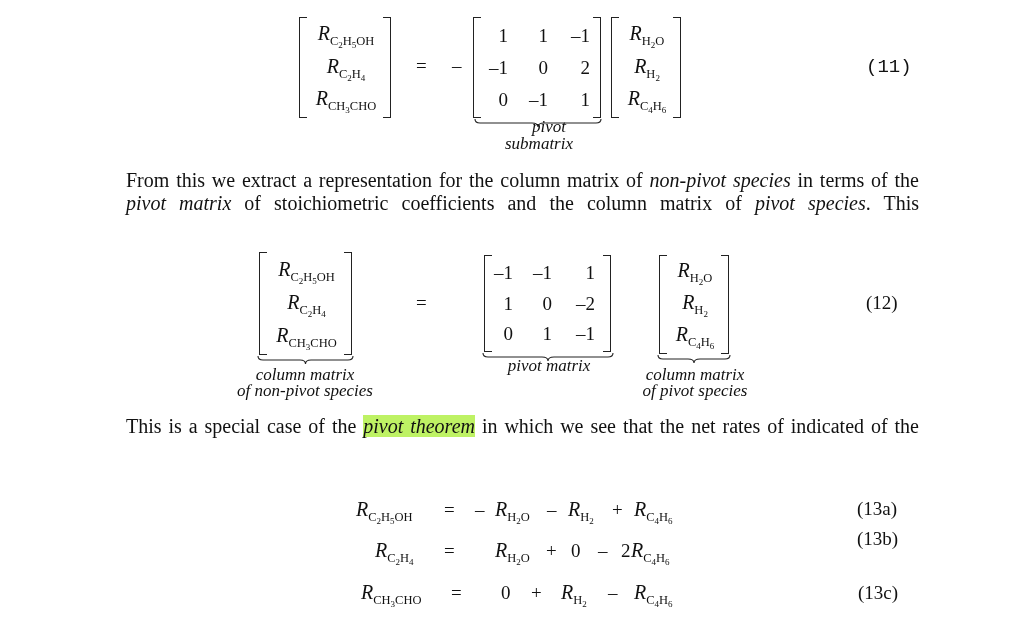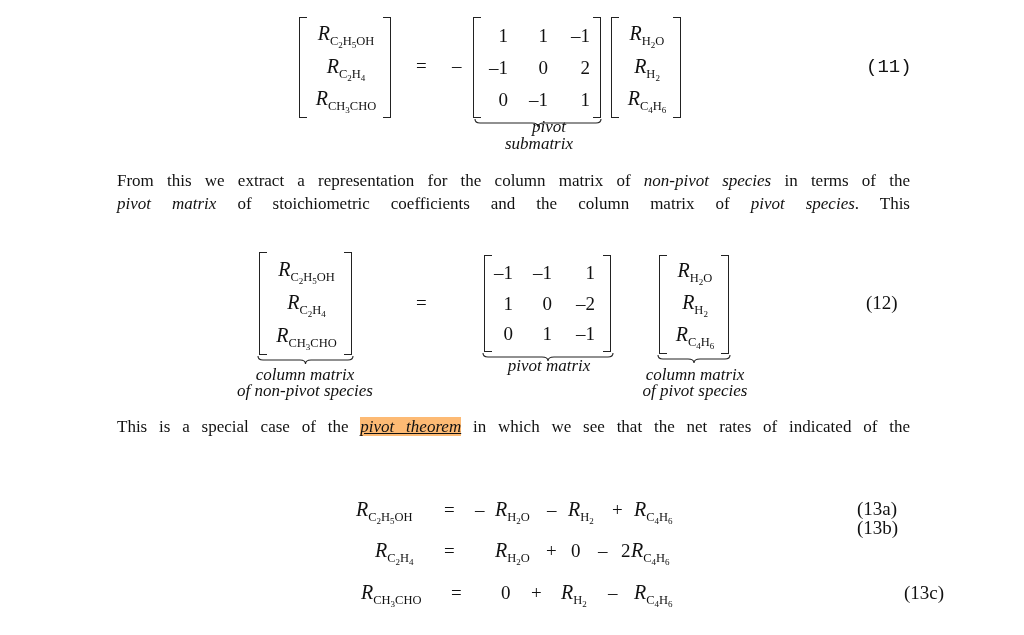--- a/index.html
+++ b/index.html
@@ -36,26 +36,26 @@
 
   
   .brace { position: absolute; height: 10px; }
   .brace svg { display: block; width: 100%; height: 10px; }
 
   .label-it { position: absolute; font-style: italic; font-size: 17px; text-align: center; line-height: 17px; }
 
   .eqno { position: absolute; font-size: 19px; }
 
   .para {
-    position: absolute; left: 117px; width: 793px;
-    font-size: 17px; line-height: 23px; text-align: justify;
+    position: absolute; left: 126px; width: 793px;
+    font-size: 20px; line-height: 23px; text-align: justify;
   }
   .para .line { display: block; text-align: justify; text-align-last: justify; white-space: nowrap; }
   .para .line.last { text-align-last: left; }
-  .hl { background: #fdba74; text-decoration: underline; }
+  .hl { background: #bef264; }
 
   .op { position: absolute; font-size: 19px; }
 </style>
 </head>
 <body>
 
 <div>
 
   <div class="bmat" style="left:299px; top:17px; width:92px; height:101px;">
     <span class="tl"></span>
@@ -228,29 +228,29 @@
   <div class="abs math" style="left:495px; top:539px;">
     <span class="R">R</span><span class="sub"><span>H</span><span class="ss">2</span><span>O</span></span>
   </div>
   <span class="op" style="left:546px; top:540px;">+</span>
   <span class="op" style="left:571px; top:540px;">0</span>
   <span class="op" style="left:598px; top:540px;">–</span>
   <span class="op" style="left:621px; top:540px;">2</span>
   <div class="abs math" style="left:631px; top:539px;">
     <span class="R">R</span><span class="sub"><span>C</span><span class="ss">4</span><span>H</span><span class="ss">6</span></span>
   </div>
-  <span class="eqno" style="left:857px; top:517px;">(13b)</span>
+  <span class="eqno" style="left:857px; top:528px;">(13b)</span>
 
   <div class="abs math" style="left:361px; top:581px;">
     <span class="R">R</span><span class="sub"><span>CH</span><span class="ss">3</span><span>CHO</span></span>
   </div>
   <span class="op" style="left:451px; top:582px;">=</span>
   <span class="op" style="left:501px; top:582px;">0</span>
   <span class="op" style="left:531px; top:582px;">+</span>
   <div class="abs math" style="left:561px; top:581px;">
     <span class="R">R</span><span class="sub"><span>H</span><span class="ss">2</span></span>
   </div>
   <span class="op" style="left:608px; top:582px;">–</span>
   <div class="abs math" style="left:634px; top:581px;">
     <span class="R">R</span><span class="sub"><span>C</span><span class="ss">4</span><span>H</span><span class="ss">6</span></span>
   </div>
-  <span class="eqno" style="left:858px; top:582px;margin-left:46px;">(13c)</span>
+  <span class="eqno" style="left:858px; top:582px;">(13c)</span>
 </div>
 
 </body></html>

